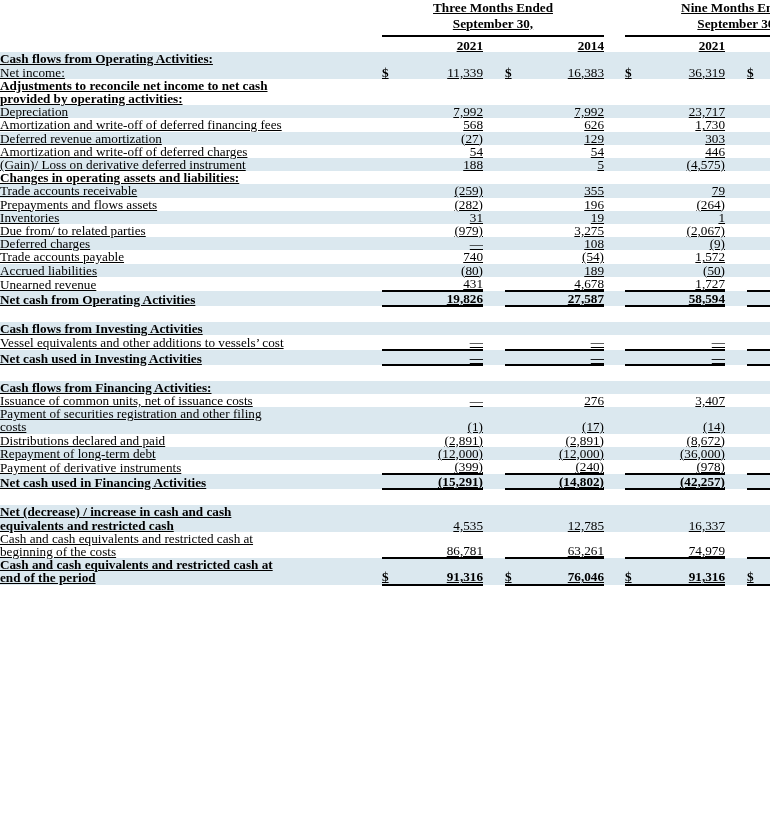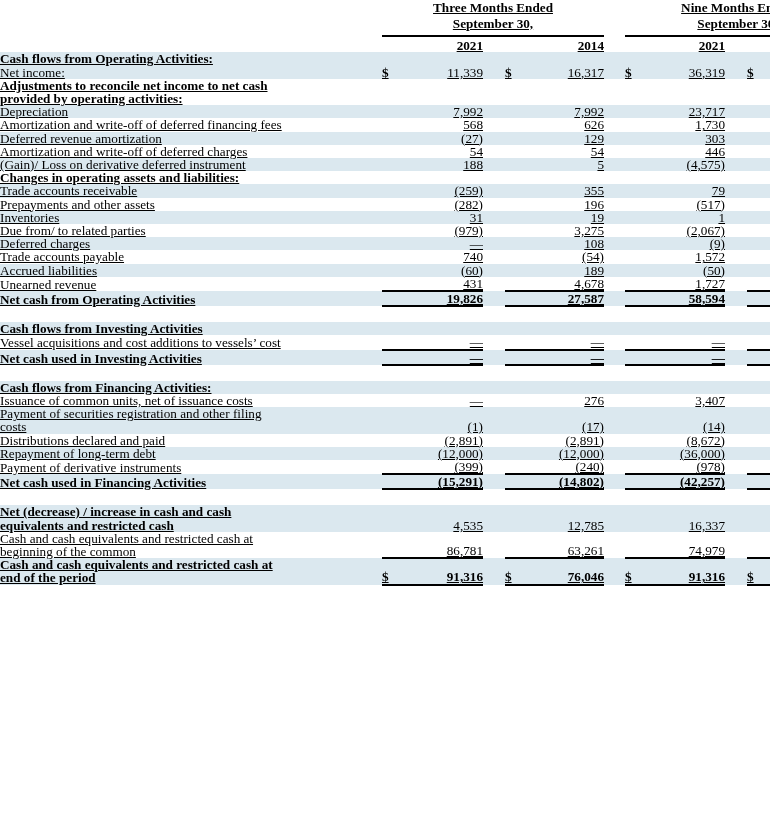--- a/index.html
+++ b/index.html
@@ -161,21 +161,21 @@
     <td class="lbl bold">Cash flows from Operating Activities:</td>
     <td colspan="11"></td>
   </tr>
 
   <tr class="band">
     <td class="lbl">Net income:</td>
     <td class="cur">$</td>
     <td class="num">11,339</td>
     <td></td>
     <td class="cur">$</td>
-    <td class="num">16,317</td>
+    <td class="num">16,383</td>
     <td></td>
     <td class="cur">$</td>
     <td class="num">36,319</td>
     <td></td>
     <td class="cur">$</td>
     <td class="num">23,409</td>
   </tr>
 
   <tr class="white">
     <td class="lbl bold">Adjustments to reconcile net income to net cash</td>
@@ -275,29 +275,29 @@
     <td class="num">355</td>
     <td></td>
           <td></td>
     <td class="num">79</td>
     <td></td>
           <td></td>
     <td class="num">(222)</td>
   </tr>
 
   <tr class="white">
-    <td class="lbl">Prepayments and other assets</td>
+    <td class="lbl">Prepayments and flows assets</td>
     <td></td>
     <td class="num">(282)</td>
     <td></td>
           <td></td>
     <td class="num">196</td>
     <td></td>
           <td></td>
-    <td class="num">(517)</td>
+    <td class="num">(264)</td>
     <td></td>
           <td></td>
     <td class="num">(285)</td>
   </tr>
 
   <tr class="band">
     <td class="lbl">Inventories</td>
     <td></td>
     <td class="num">31</td>
     <td></td>
@@ -352,21 +352,21 @@
           <td></td>
     <td class="num">1,572</td>
     <td></td>
           <td></td>
     <td class="num">(988)</td>
   </tr>
 
   <tr class="band">
     <td class="lbl">Accrued liabilities</td>
     <td></td>
-    <td class="num">(60)</td>
+    <td class="num">(80)</td>
     <td></td>
           <td></td>
     <td class="num">189</td>
     <td></td>
           <td></td>
     <td class="num">(50)</td>
     <td></td>
           <td></td>
     <td class="num">(122)</td>
   </tr>
@@ -404,21 +404,21 @@
   <tr class="spacer white">
           <td colspan="12"></td>
         </tr>
 
   <tr class="band">
     <td class="lbl bold">Cash flows from Investing Activities</td>
     <td colspan="11"></td>
   </tr>
 
   <tr class="white">
-    <td class="lbl">Vessel acquisitions and cost additions to vessels’ cost</td>
+    <td class="lbl">Vessel equivalents and other additions to vessels’ cost</td>
     <td class="rule-bot"></td>
     <td class="num dash rule-bot">—</td>
     <td></td>
     <td class="rule-bot"></td>
     <td class="num dash rule-bot">—</td>
     <td></td>
     <td class="rule-bot"></td>
     <td class="num dash rule-bot">—</td>
     <td></td>
     <td class="rule-bot"></td>
@@ -562,21 +562,21 @@
           <td></td>
     <td class="num">16,337</td>
     <td></td>
           <td></td>
     <td class="num">9,840</td>
   </tr>
 
   <tr class="white">
     <td class="lbl">
       <span>Cash and cash equivalents and restricted cash at</span><br>
-      <span>beginning of the common</span>
+      <span>beginning of the costs</span>
     </td>
     <td class="rule-bot"></td>
     <td class="num rule-bot">86,781</td>
     <td></td>
     <td class="rule-bot"></td>
     <td class="num rule-bot">63,261</td>
     <td></td>
     <td class="rule-bot"></td>
     <td class="num rule-bot">74,979</td>
     <td></td>

